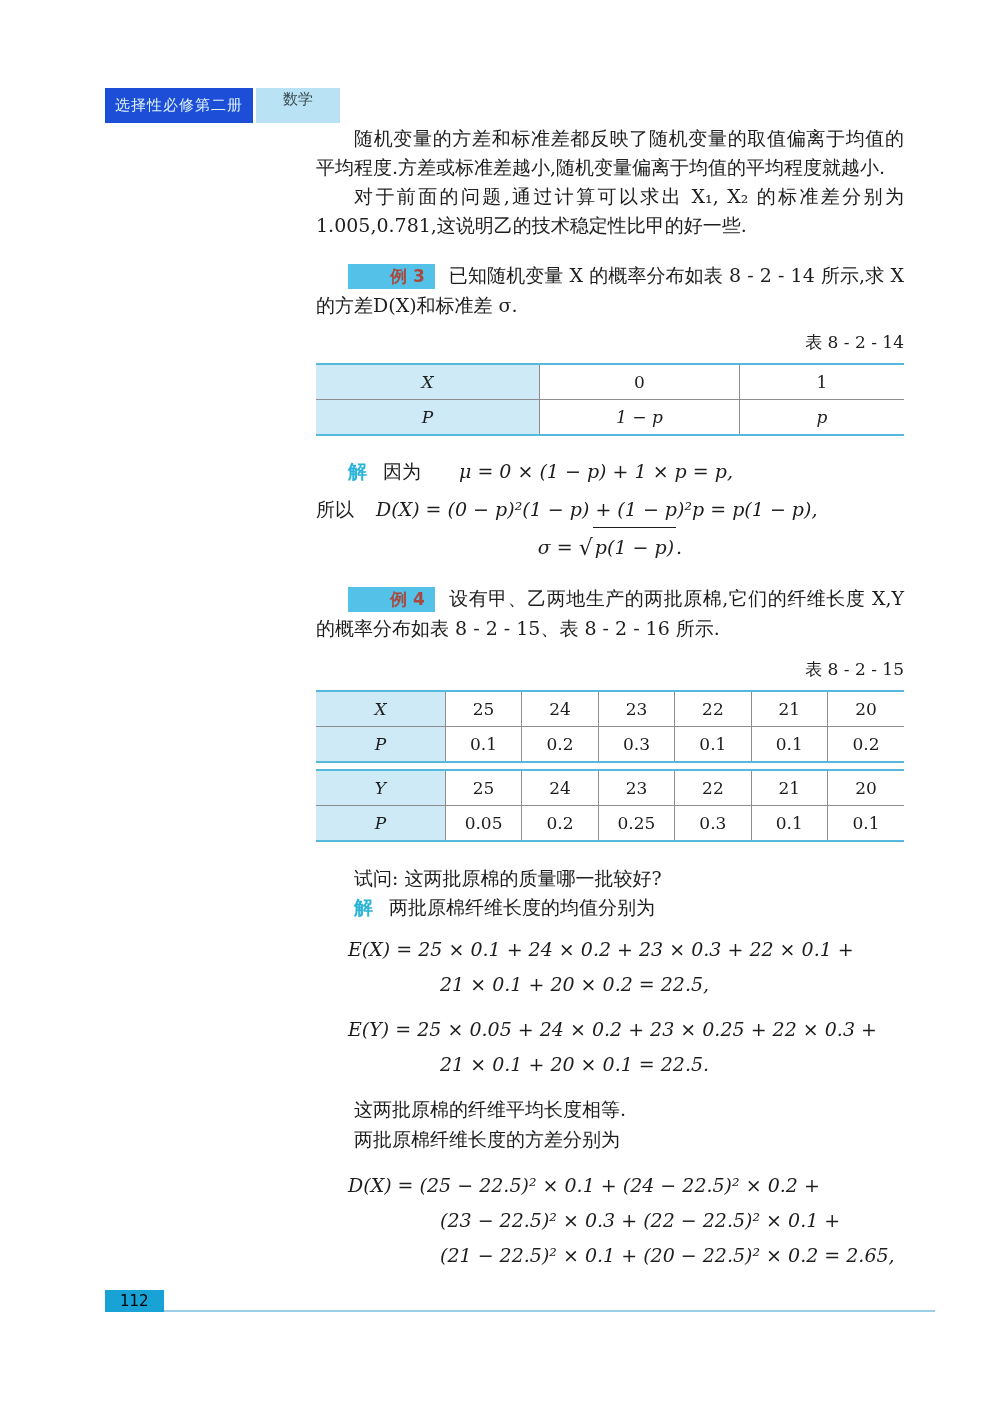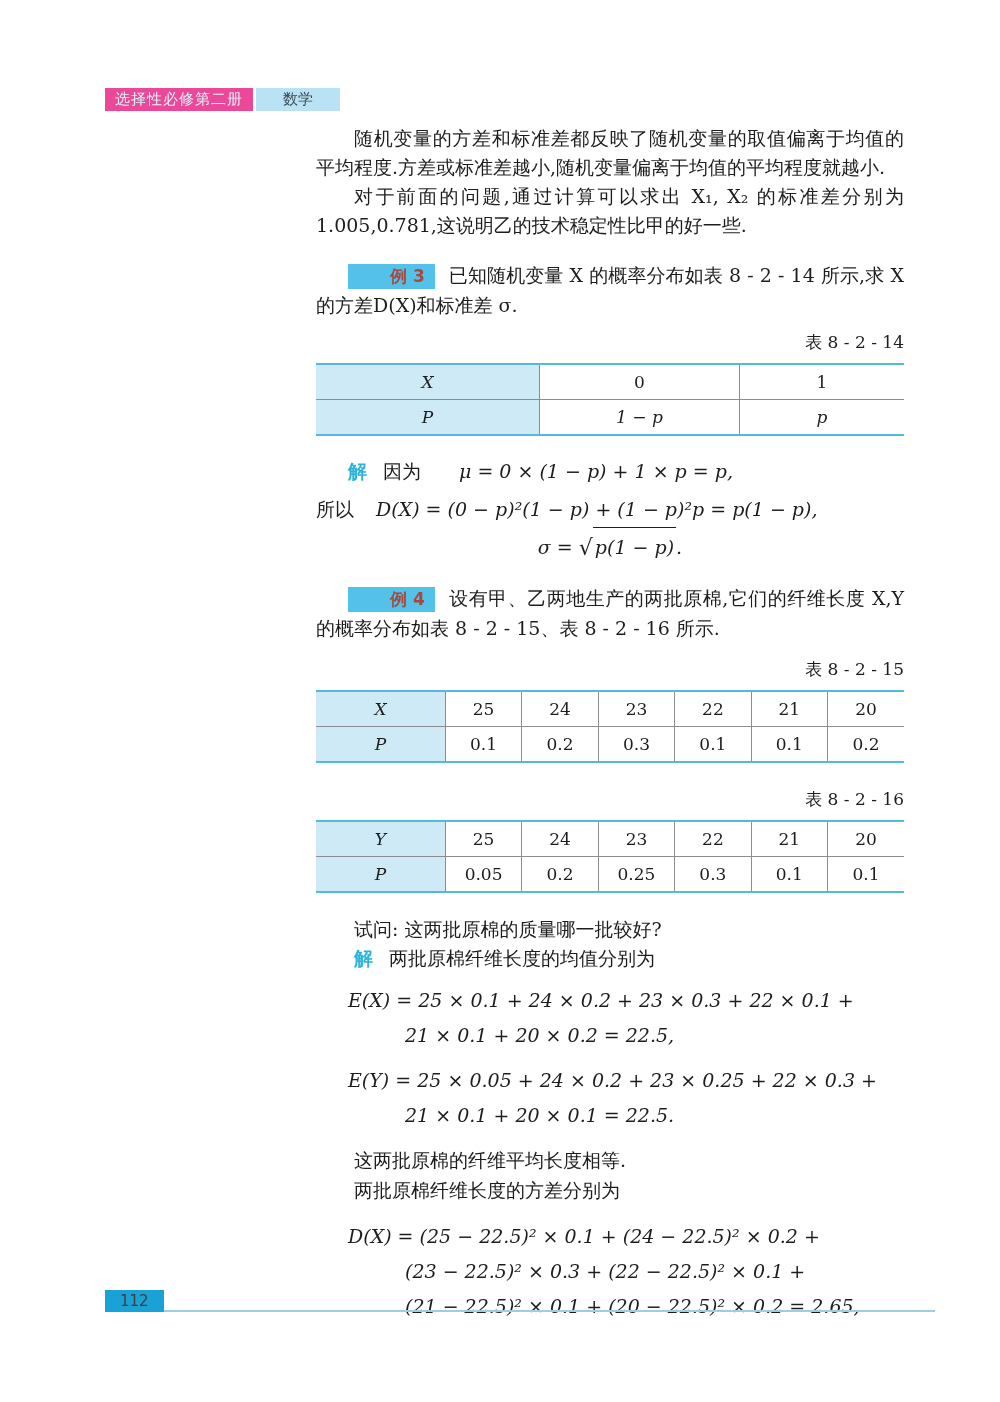--- a/index.html
+++ b/index.html
@@ -5,21 +5,21 @@
   html,body { margin:0; padding:0; background:#ffffff; }
   .page {
     position:relative; width:1000px; height:1402px; background:#ffffff;
     font-family:"DejaVu Serif","Liberation Serif",serif; color:#1d1d1d;
     overflow:hidden;
   }
 
   
   .book-header { position:absolute; left:105px; top:88px; display:flex;
     font-family:"DejaVu Sans","Liberation Sans",sans-serif; font-size:15px; line-height:23px; }
-  .book-badge { background:#ec4899; color:#dff2fa; padding:0 10px; letter-spacing:1px; }
+  .book-badge { background:#1d4ed8; color:#dff2fa; padding:6px 10px; letter-spacing:1px; }
   .subject-badge { background:#b9e3f4; color:#3c4a52; padding:0 27px; margin-left:3px; }
 
   
   .content { position:absolute; left:316px; top:124px; width:588px;
     font-size:19px; line-height:29px; text-align:justify; }
   .para { margin:0; text-indent:2em; }
   .example-para { margin:20px 0 0 0; text-indent:32px; line-height:30px; }
   .example-badge { display:inline-block; background:#54c2e8; color:#a8493e;
     font-family:"DejaVu Sans","Liberation Sans",sans-serif; font-size:17px;
     line-height:25px; padding:0 10px; margin-right:14px; font-weight:bold; }
@@ -44,28 +44,28 @@
   .jie { color:#29b4d8; font-family:"DejaVu Sans","Liberation Sans",sans-serif;
     font-weight:bold; margin-right:16px; }
   .sol3 .lead-gap { margin-left:38px; }
   .f-center { text-align:center; text-indent:0; }
   .sqrt-rad { font-style:normal; font-size:22px; vertical-align:-1px; }
   .sqrt-body { border-top:1.5px solid #1d1d1d; padding:8px 2px; }
 
   .q-line { margin:22px 0 0 0; text-indent:2em; }
   .sol-line { margin:0; text-indent:2em; }
   .f-block { margin:10px 0 0 32px; line-height:35px; text-indent:0; }
-  .f-cont { margin-left:57px; }
+  .f-cont { margin-left:92px; }
   .note { margin:12px 0 0 0; text-indent:2em; line-height:30px; }
   .note2 { margin:0; text-indent:2em; line-height:30px; }
 
   
   .footer { position:absolute; left:105px; right:65px; top:1290px;
     display:flex; align-items:flex-end; }
-  .page-num { background:#18a2d5; color:#404040;
+  .page-num { background:#18a2d5; color:#000000;
     font-family:"DejaVu Sans","Liberation Sans",sans-serif; font-size:15px;
     line-height:22px; padding:0 15px; }
   .footer-line { flex:1; border-bottom:2px solid #9ccfe6; }
 </style>
 </head>
 <body>
 
 <div class="page">
 
   <div class="book-header">
@@ -121,21 +121,20 @@
           <td class="t6-c">0.1</td>
           <td class="t6-c">0.2</td>
           <td class="t6-c">0.3</td>
           <td class="t6-c">0.1</td>
           <td class="t6-c">0.1</td>
           <td class="t6-c">0.2</td>
         </tr>
       </tbody>
     </table>
 
-    <p class="caption" style="margin-top:22px">表 8 - 2 - 16</p>
     <table class="dist">
       <tbody>
         <tr>
           <td class="th-col t6-h">Y</td>
           <td class="t6-c">25</td>
           <td class="t6-c">24</td>
           <td class="t6-c">23</td>
           <td class="t6-c">22</td>
           <td class="t6-c">21</td>
           <td class="t6-c">20</td>

